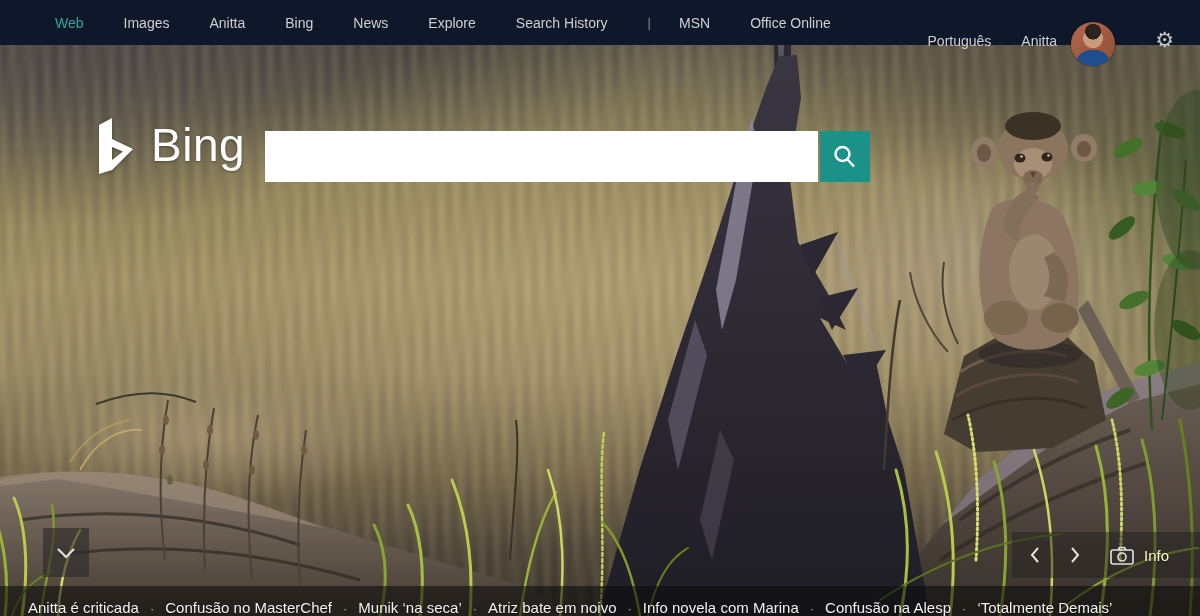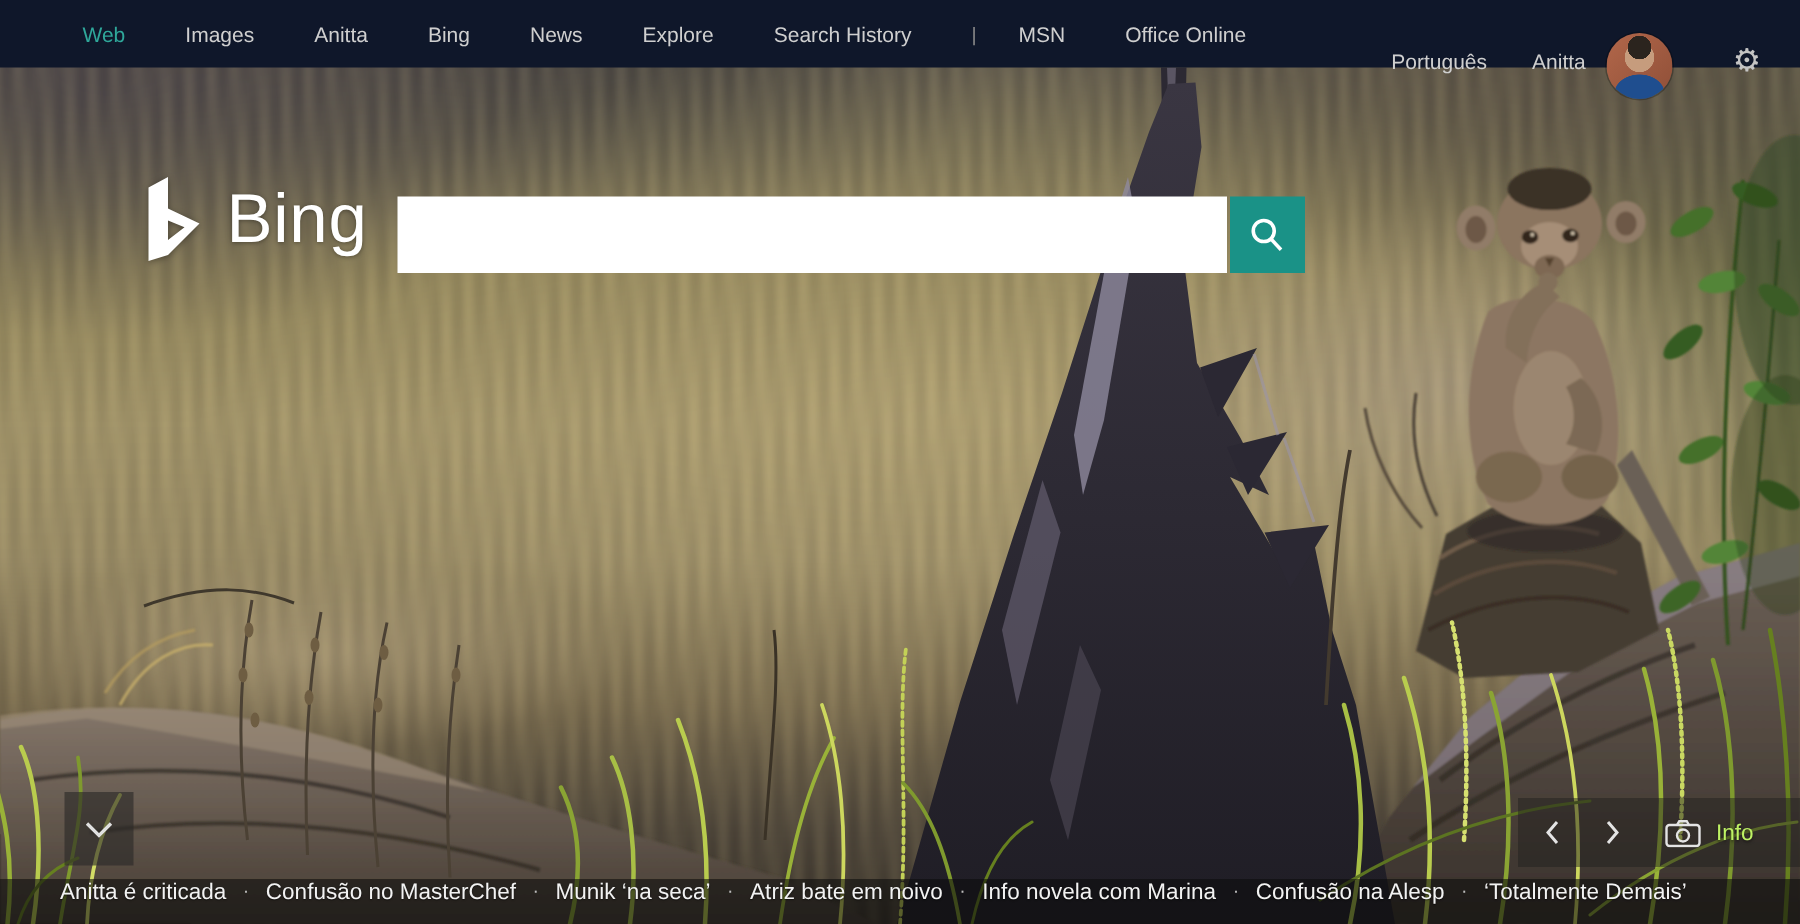--- a/index.html
+++ b/index.html
@@ -61,25 +61,25 @@
 
   
   .scroll-btn { position:absolute; left:43px; top:528px; width:46px; height:49px; border:0; cursor:pointer;
     background:rgba(42,40,38,.62); display:flex; align-items:center; justify-content:center; z-index:20; }
   .carousel-bar { position:absolute; left:1012px; top:532px; width:188px; height:46px;
     background:rgba(32,32,30,.48); display:flex; align-items:center; z-index:20; }
   .carousel-bar .nav-arrow { border:0; background:none; cursor:pointer; padding:4px; display:flex; }
   .carousel-bar .prev { margin-left:12px; }
   .carousel-bar .next { margin-left:18px; }
   .camera { margin-left:24px; display:flex; }
-  .info-label { color:#bef264; font-size:15px; margin-left:10px; cursor:pointer; text-shadow:0 1px 2px rgba(0,0,0,.5); }
+  .info-label { color:#fef9c3; font-size:15px; margin-left:10px; cursor:pointer; text-shadow:0 1px 2px rgba(0,0,0,.5); }
 
   
   .newsbar { position:absolute; left:0; bottom:0; width:100%; height:30px; background:rgba(12,12,12,.58);
-    display:flex; align-items:flex-start; padding-left:40px; z-index:25; }
+    display:flex; align-items:flex-end; padding-left:28px; z-index:25; }
   .newsbar a { color:#f2f2f2; font-size:15px; text-decoration:none; cursor:pointer; white-space:nowrap;
     text-shadow:0 1px 1px rgba(0,0,0,.6); }
   .newsbar .sep { color:#bdbdbd; font-size:13px; margin:0 11px; }
 </style>
 </head>
 <body>
 
 <div class="stage">
 
   <div class="photo">

